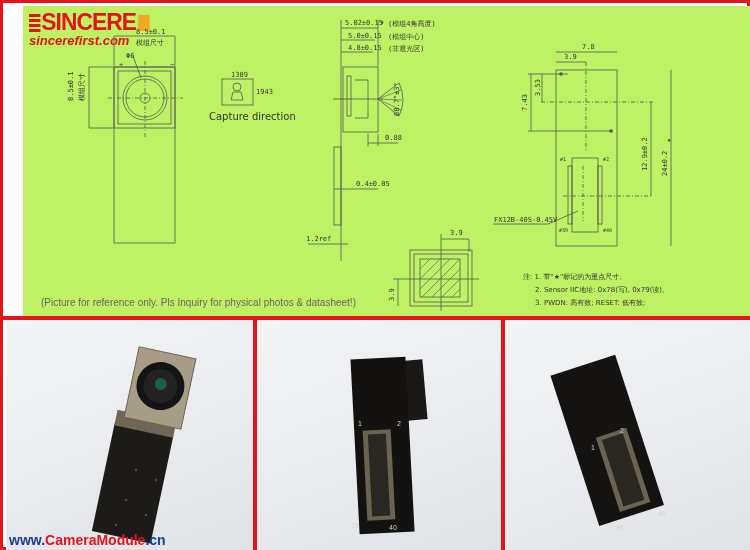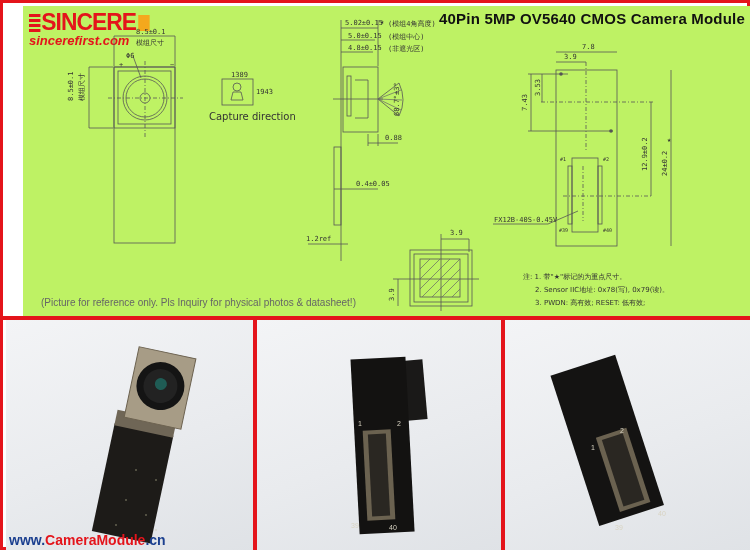--- a/index.html
+++ b/index.html
@@ -31,21 +31,20 @@
 
 <div class="frame">
 
   <div class="top">
 
     <div class="logo">
       <div class="logo-word"><span class="stripes"></span><span>SINCERE</span><span class="logo-badge"></span></div>
       <div class="logo-url">sincerefirst.com</div>
     </div>
 
-    <div class="title">40Pin  5MP OV5640 CMOS Camera Module</div>
 
     <svg width="744" height="312">
       <g stroke="#555" fill="none" stroke-width="0.8">
 
         <rect x="91" y="61" width="61" height="176"></rect>
         <rect x="91" y="61" width="61" height="61"></rect>
         <rect x="95" y="65" width="53" height="53"></rect>
         <circle cx="122" cy="92" r="22"></circle>
         <circle cx="122" cy="92" r="19"></circle>
         <circle cx="122" cy="92" r="5"></circle>

